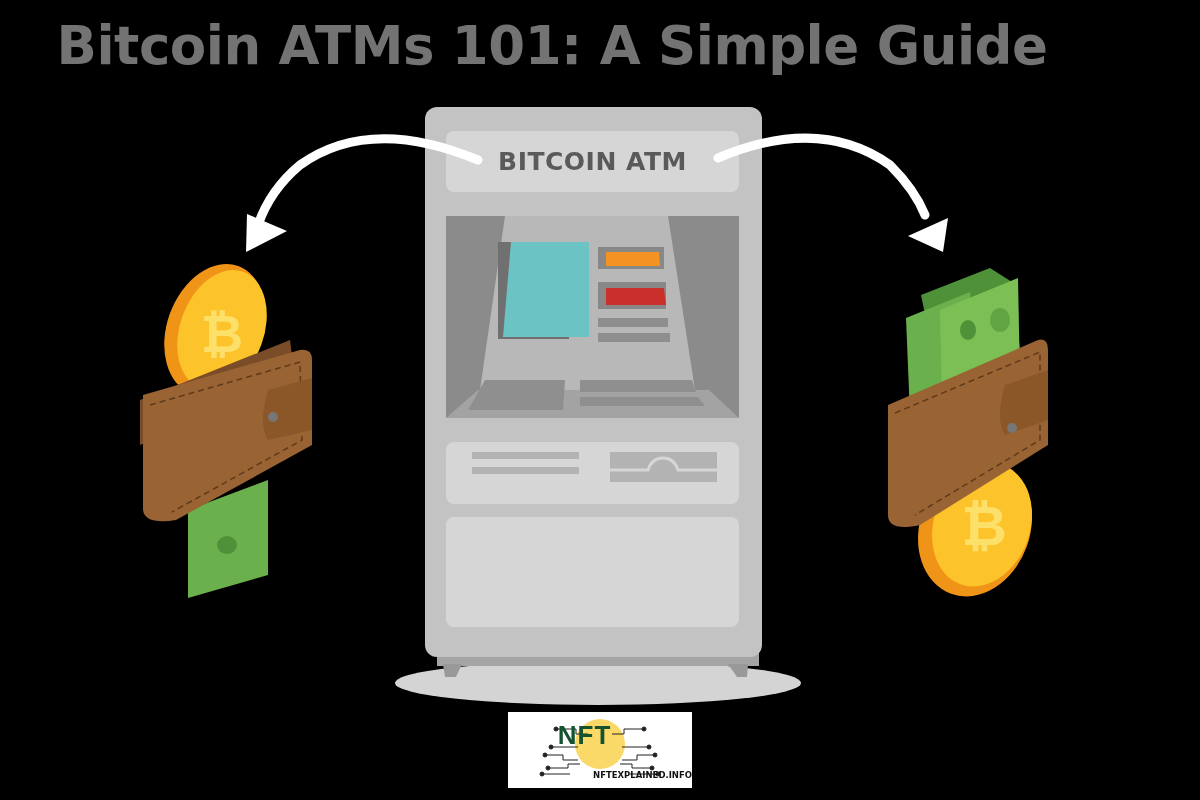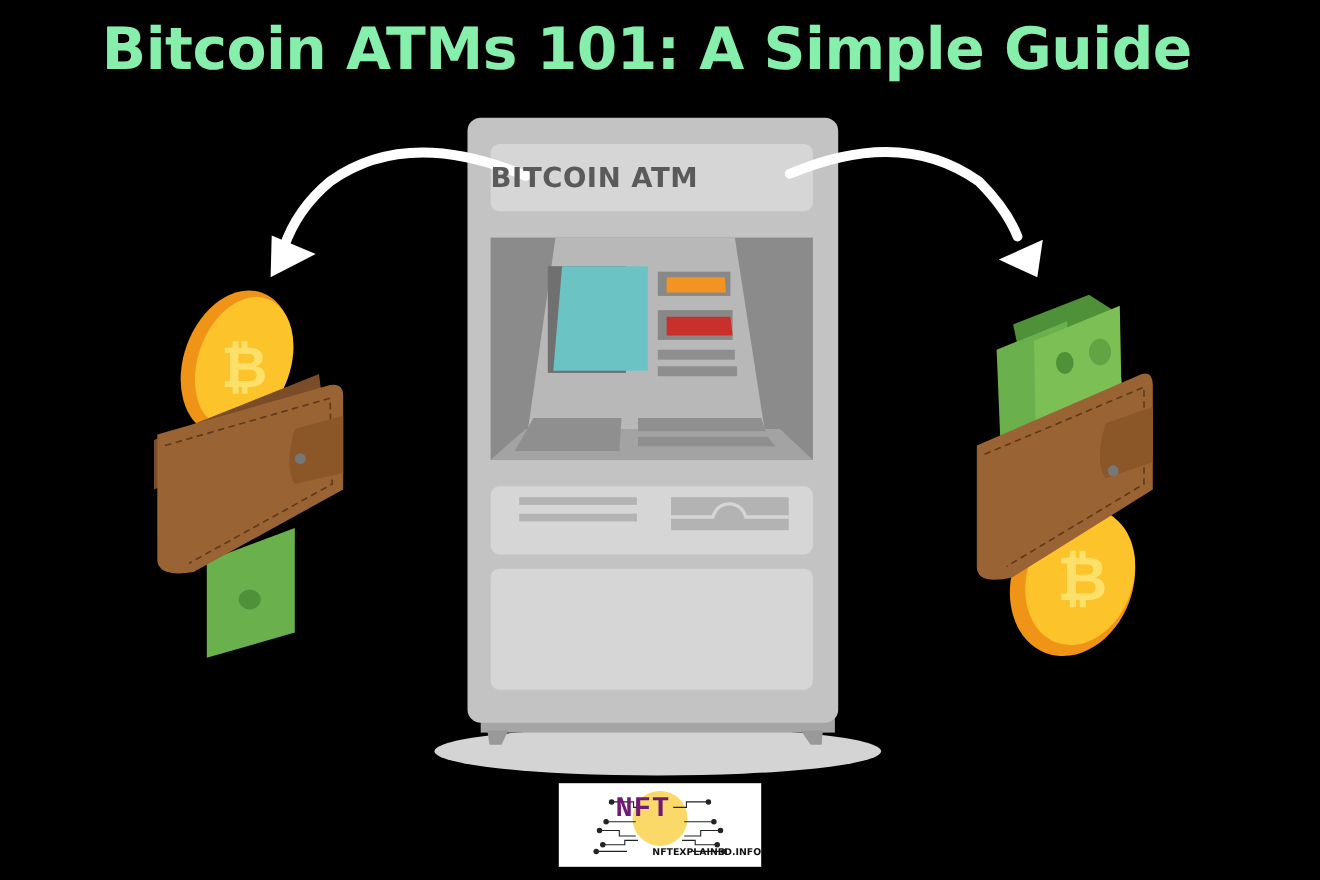--- a/index.html
+++ b/index.html
@@ -1,21 +1,21 @@
 <!DOCTYPE html>
 <html><head>
 <meta charset="utf-8">
 <style>
   html, body { margin:0; padding:0; }
   body { width:1200px; height:800px; background:#000; position:relative; overflow:hidden; font-family:"DejaVu Sans", sans-serif; }
-  .title { position:absolute; left:0; top:6px; width:1104px; text-align:center; color:#86efac; font-family:"DejaVu Sans", sans-serif; font-weight:bold; font-size:53px; letter-spacing:-0.5px; line-height:80px;padding-left:36px; }
+  .title { position:absolute; left:0; top:6px; width:1104px; text-align:center; color:#737373; font-family:"DejaVu Sans", sans-serif; font-weight:bold; font-size:53px; letter-spacing:-0.5px; line-height:80px; }
   svg.scene { position:absolute; left:0; top:0; }
-  .atm-label { position:absolute; left:446px; top:140px; width:293px; height:44px; line-height:44px; text-align:left; color:#5a5a5a; font-weight:bold; font-size:25px; letter-spacing:0.5px; font-family:"DejaVu Sans", sans-serif; }
+  .atm-label { position:absolute; left:446px; top:140px; width:293px; height:44px; line-height:44px; text-align:center; color:#5a5a5a; font-weight:bold; font-size:25px; letter-spacing:0.5px; font-family:"DejaVu Sans", sans-serif; }
   .logo { position:absolute; left:508px; top:712px; width:184px; height:76px; background:#fff; overflow:hidden; }
-  .logo-nft { position:absolute; left:0; top:8px; width:153px; text-align:center; font-weight:bold; font-size:26px; color:#701a75; font-family:Liberation Mono, monospace; letter-spacing:1px; }
+  .logo-nft { position:absolute; left:0; top:8px; width:153px; text-align:center; font-weight:bold; font-size:26px; color:#14532d; font-family:Liberation Sans, sans-serif; letter-spacing:1px; }
   .logo-site { position:absolute; left:0; top:58px; width:184px; text-align:right; font-weight:bold; font-size:8.5px; color:#111; font-family:"DejaVu Sans", sans-serif; }
 </style>
 </head>
 <body>
 
 <div class="title">Bitcoin ATMs 101: A Simple Guide</div>
 
 <svg class="scene" width="1200" height="800" viewBox="0 0 1200 800">
 
   <ellipse cx="598" cy="683" rx="203" ry="22" fill="#d4d4d4"></ellipse>

